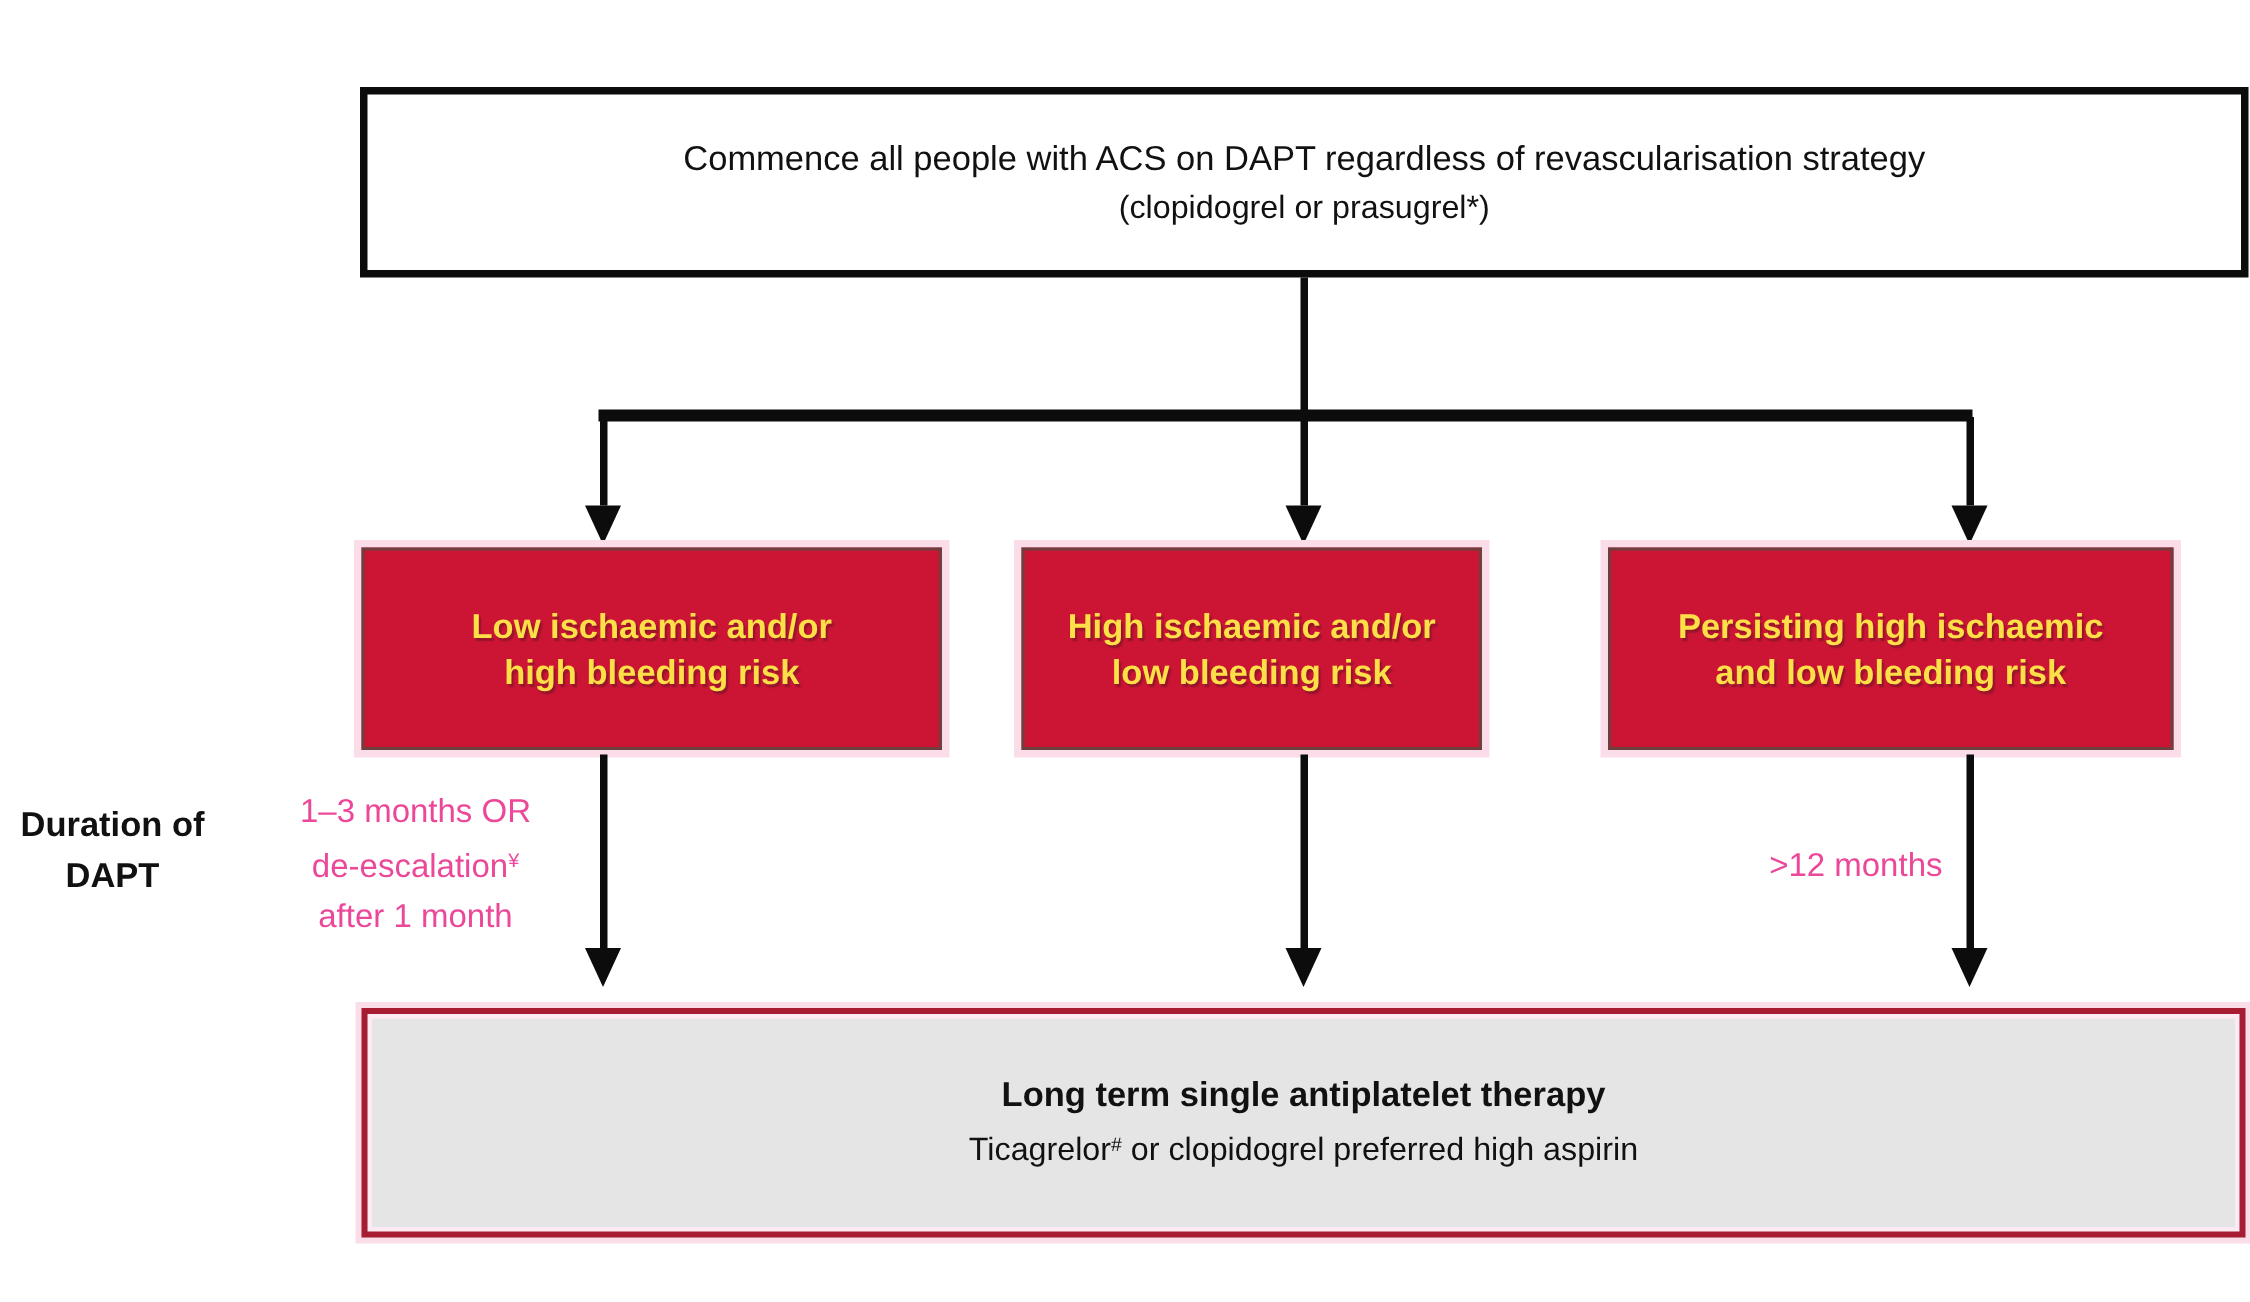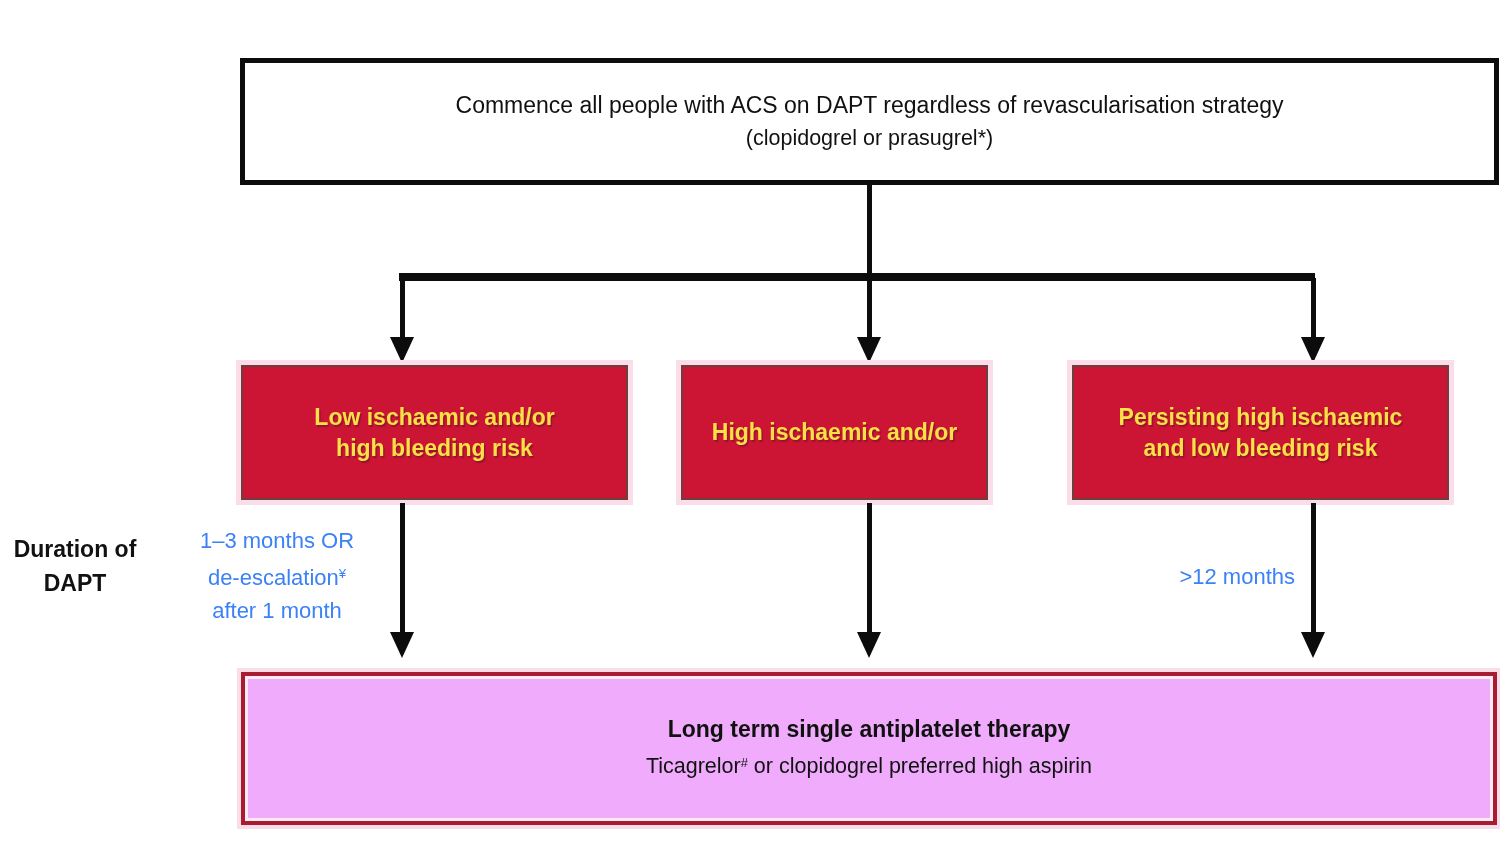--- a/index.html
+++ b/index.html
@@ -57,31 +57,31 @@
   .risk-box-1 { left: 241px; width: 387px; }
   .risk-box-2 { left: 681px; width: 307px; }
   .risk-box-3 { left: 1072px; width: 377px; }
 
   
   .side-label {
     left: 0px; top: 532px; width: 150px;
     text-align: center; font-weight: bold;
     font-size: 23px; line-height: 34px;
   }
-  .dur-note { font-size: 22px; line-height: 33px; color: #3b82f6; }
+  .dur-note { font-size: 22px; line-height: 33px; color: #ec4899; }
   .dur-left  { left: 162px; top: 524px; width: 230px; text-align: center; }
   .dur-mid   { left: 650px; top: 560px; width: 205px; text-align: right; }
   .dur-right { left: 1088px; top: 560px; width: 207px; text-align: right; }
 
   
   .bottom-box {
     left: 241px; top: 672px; width: 1256px; height: 153px;
     box-sizing: border-box;
     border: 4px solid var(--dark-red, #a81c33);
-    background: #f0abfc;
+    background: #e5e5e5;
     box-shadow: 0 0 0 4px var(--pink-glow, #fbdce9),
                 inset 0 0 0 3px #fdeaf3;
     display: flex; flex-direction: column;
     justify-content: center; align-items: center;
     text-align: center;
   }
   .bottom-box .l1 { font-size: 23px; font-weight: bold; line-height: 33px; }
   .bottom-box .l2 { font-size: 21.5px; line-height: 33px; }
 </style>
 </head>
@@ -105,20 +105,21 @@
 
   <div class="abs vline" style="left:1311px; top:278px; height:59px;"></div>
   <div class="abs ahead" style="left:1301px; top:337px;"></div>
 
   <div class="abs risk-box risk-box-1">
     <div>Low ischaemic and/or</div>
     <div>high bleeding risk</div>
   </div>
   <div class="abs risk-box risk-box-2">
     <div>High ischaemic and/or</div>
+    <div>low bleeding risk</div>
   </div>
   <div class="abs risk-box risk-box-3">
     <div>Persisting high ischaemic</div>
     <div>and low bleeding risk</div>
   </div>
 
   <div class="abs side-label">
     <div>Duration of</div>
     <div>DAPT</div>
   </div>

